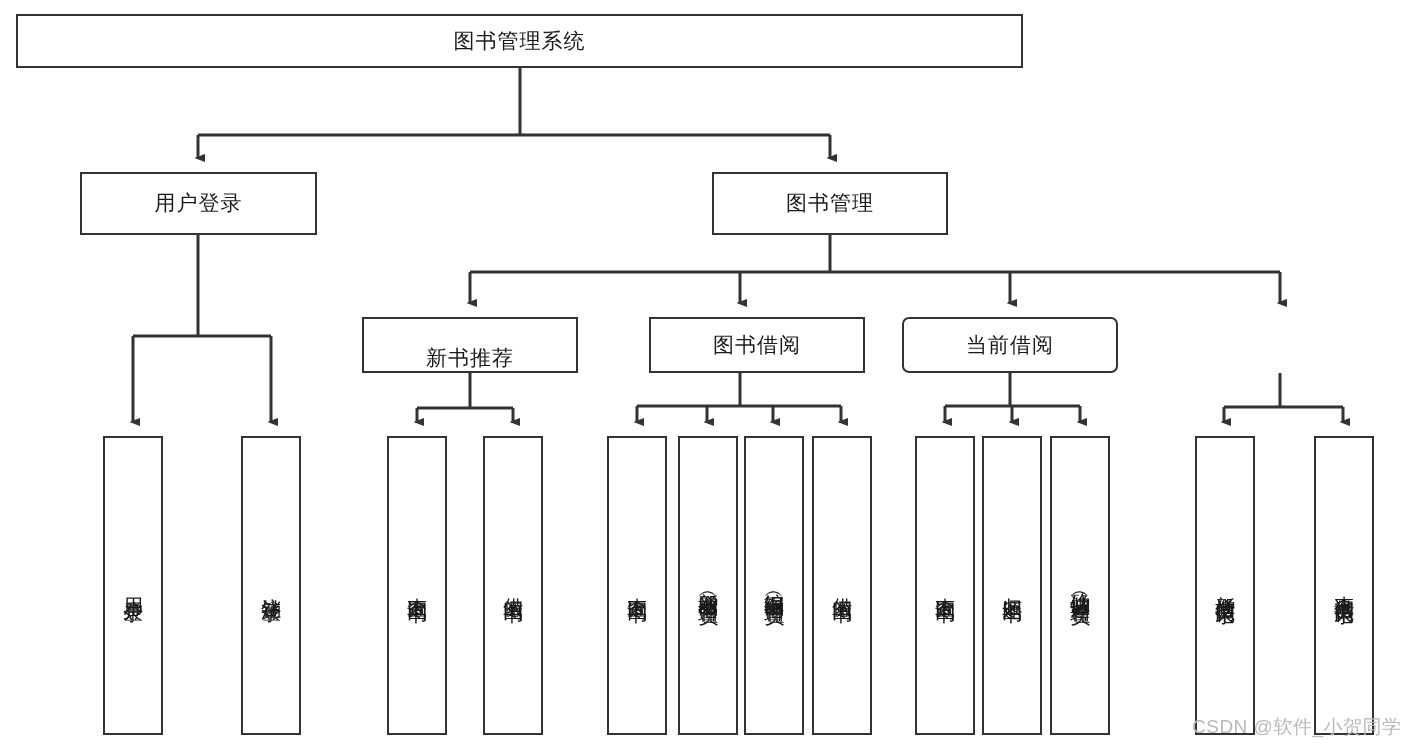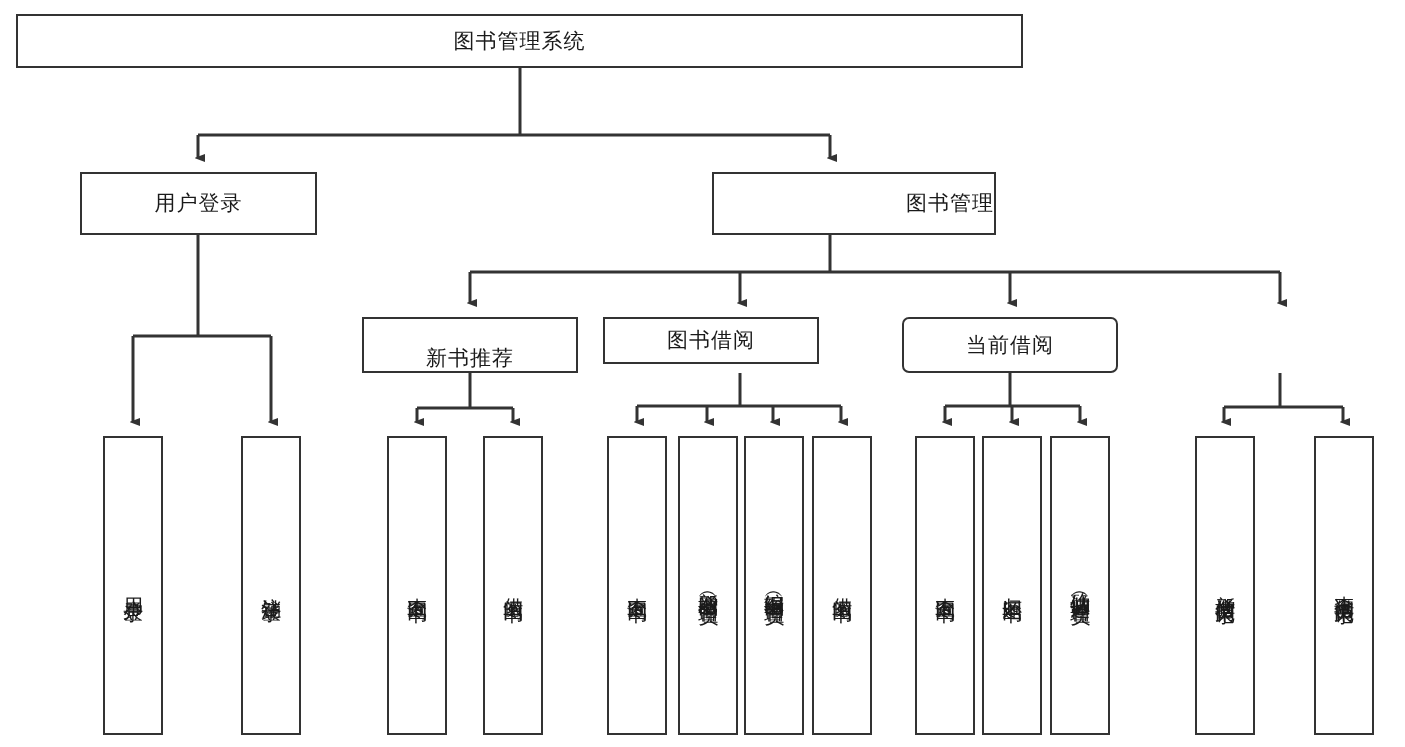--- a/index.html
+++ b/index.html
@@ -118,28 +118,28 @@
     </g>
   </svg>
 
   <div class="node horiz" style="left:16px; top:14px; width:1007px; height:54px;">
     <span>图书管理系统</span>
   </div>
 
   <div class="node horiz" style="left:80px; top:172px; width:237px; height:63px;">
     <span>用户登录</span>
   </div>
-  <div class="node horiz" style="left:712px; top:172px; width:284px; height:63px;justify-content:flex-end;">
+  <div class="node horiz" style="left:712px; top:172px; width:236px; height:63px;">
     <span>图书管理</span>
   </div>
 
   <div class="node horiz" style="left:362px; top:317px; width:216px; height:56px;align-items:flex-end;">
     <span>新书推荐</span>
   </div>
-  <div class="node horiz" style="left:603px; top:317px; width:216px; height:47px;">
+  <div class="node horiz" style="left:649px; top:317px; width:216px; height:56px;">
     <span>图书借阅</span>
   </div>
   <div class="node horiz" style="left:902px; top:317px; width:216px; height:56px;border-radius:7px;">
     <span>当前借阅</span>
   </div>
 
   <div class="node vert" style="left:103px; top:436px; width:60px; height:299px;">
     <span class="vtext">用户登录</span>
   </div>
   <div class="node vert" style="left:241px; top:436px; width:60px; height:299px;">
@@ -176,14 +176,15 @@
     <span class="vtext">确认归还（管理员）</span>
   </div>
 
   <div class="node vert" style="left:1195px; top:436px; width:60px; height:299px;">
     <span class="vtext">新增借阅记录</span>
   </div>
   <div class="node vert" style="left:1314px; top:436px; width:60px; height:299px;">
     <span class="vtext">查询借阅记录</span>
   </div>
 
+  <div class="watermark" style="left:1192px; top:714px;">CSDN @软件_小贺同学</div>
 
 </div>
 
 </body></html>

